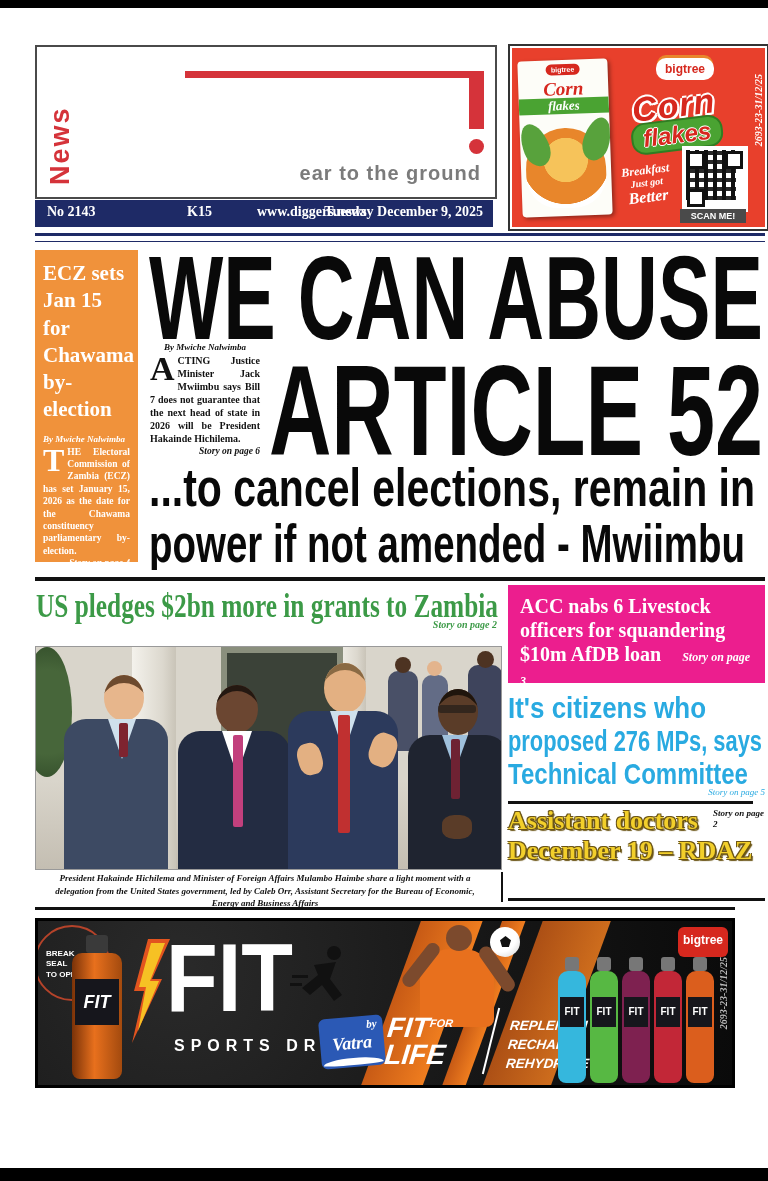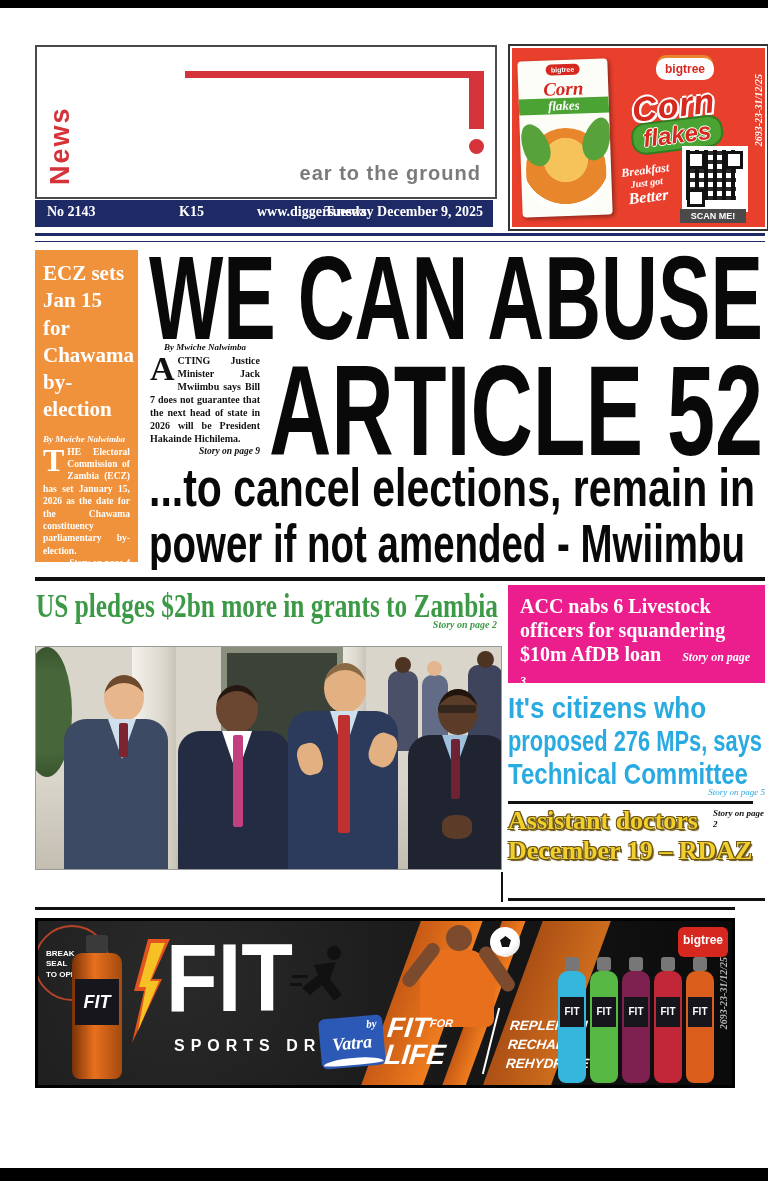--- a/index.html
+++ b/index.html
@@ -224,21 +224,21 @@
       <div class="qr-eye" style="left:5px;top:5px;"></div>
       <div class="qr-eye" style="right:5px;top:5px;"></div>
       <div class="qr-eye" style="left:5px;bottom:5px;"></div>
     </div>
     <div class="abs" id="scanme">SCAN ME!</div>
     <div class="abs side-code" id="corn-code">2693-23-31/12/25</div>
   </div>
 
   <div class="abs" id="infobar">
     <span style="left:12px;">No 2143</span>
-    <span style="left:144px;">K15</span>
+    <span style="left:152px;">K15</span>
     <span style="left:222px;">www.diggers.news</span>
     <span style="right:10px;">Tuesday December 9, 2025</span>
   </div>
   <div class="abs" id="navy-rule"></div>
 
   <div class="abs" id="ecz">
     <h2>ECZ sets Jan 15 for Chawama by-election</h2>
     <div class="byline">By Mwiche Nalwimba</div>
     <p class="story-body"><span class="dropcap">T</span><span>HE Electoral Commission of Zambia (ECZ) has set January 15, 2026 as the date for the Chawama constituency parliamentary by-election.</span></p>
     <div class="pageref">Story on page 4</div>
@@ -247,21 +247,21 @@
   <svg class="abs headline-svg" style="left:148px;top:246px;" width="618" height="97">
     <text x="1" y="93" font-size="118" textLength="614" lengthAdjust="spacingAndGlyphs">WE CAN ABUSE</text>
   </svg>
   <svg class="abs headline-svg" style="left:268px;top:352px;" width="498" height="108">
     <text x="1" y="103" font-size="128" textLength="494" lengthAdjust="spacingAndGlyphs">ARTICLE 52</text>
   </svg>
 
   <div class="abs" id="main-byline">
     <div class="byline">By Mwiche Nalwimba</div>
     <p class="story-body"><span class="dropcap">A</span><span>CTING Justice Minister Jack Mwiimbu says Bill 7 does not guarantee that the next head of state in 2026 will be President Hakainde Hichilema.</span></p>
-    <div class="pageref">Story on page 9</div>
+    <div class="pageref">Story on page 6</div>
   </div>
 
   <svg class="abs headline-svg" style="left:148px;top:460px;" width="618" height="110">
     <text x="1" y="46" font-size="54" textLength="606" lengthAdjust="spacingAndGlyphs">...to cancel elections, remain in</text>
     <text x="1" y="102" font-size="54" textLength="596" lengthAdjust="spacingAndGlyphs">power if not amended - Mwiimbu</text>
   </svg>
 
   <div class="abs rule" style="left:35px;top:577px;width:730px;height:4px;"></div>
 
   <svg class="abs" style="left:35px;top:587px;" width="468" height="38">
@@ -309,20 +309,21 @@
 
     <div>
       <div class="head" style="left:402px;top:42px;width:40px;height:46px;background:#5a3c28;box-shadow:inset 0 10px 0 -4px #1f150d;"></div>
       <div class="head" style="left:402px;top:58px;width:38px;height:8px;background:rgba(20,20,20,.55);border-radius:3px;"></div>
       <div class="torso" style="left:372px;top:88px;width:100px;height:136px;background:#1f2430;"></div>
       <div class="shirt" style="left:406px;top:88px;width:26px;height:36px;background:#9fc0dc;"></div>
       <div class="tie" style="left:415px;top:92px;width:9px;height:60px;background:#6e2233;"></div>
       <div class="head" style="left:406px;top:168px;width:30px;height:24px;background:#5a3c28;border-radius:40%;"></div>
     </div>
   </div>
+  <div class="abs" id="caption">President Hakainde Hichilema and Minister of Foreign Affairs Mulambo Haimbe share a light moment with a delegation from the United States government, led by Caleb Orr, Assistant Secretary for the Bureau of Economic, Energy and Business Affairs</div>
   <div class="abs" id="cap-divider"></div>
   <div class="abs rule" style="left:35px;top:907px;width:700px;height:3px;"></div>
 
   <div class="abs" id="acc">
     <span>ACC nabs 6 Livestock officers for squandering $10m AfDB loan</span>
     <span class="acc-ref">Story on page 3</span>
   </div>
 
   <svg class="abs" id="cit-svg" style="left:508px;top:692px;" width="257" height="96">
     <text x="0" y="26" font-size="30" textLength="198" lengthAdjust="spacingAndGlyphs">It's citizens who</text>

